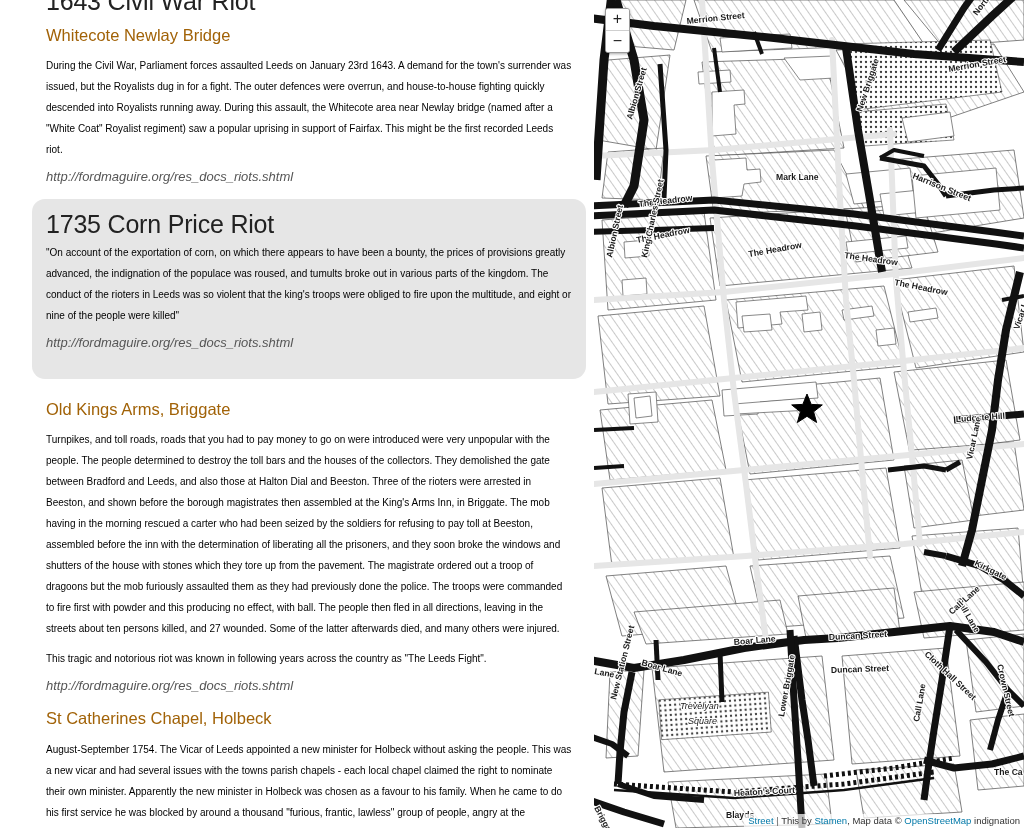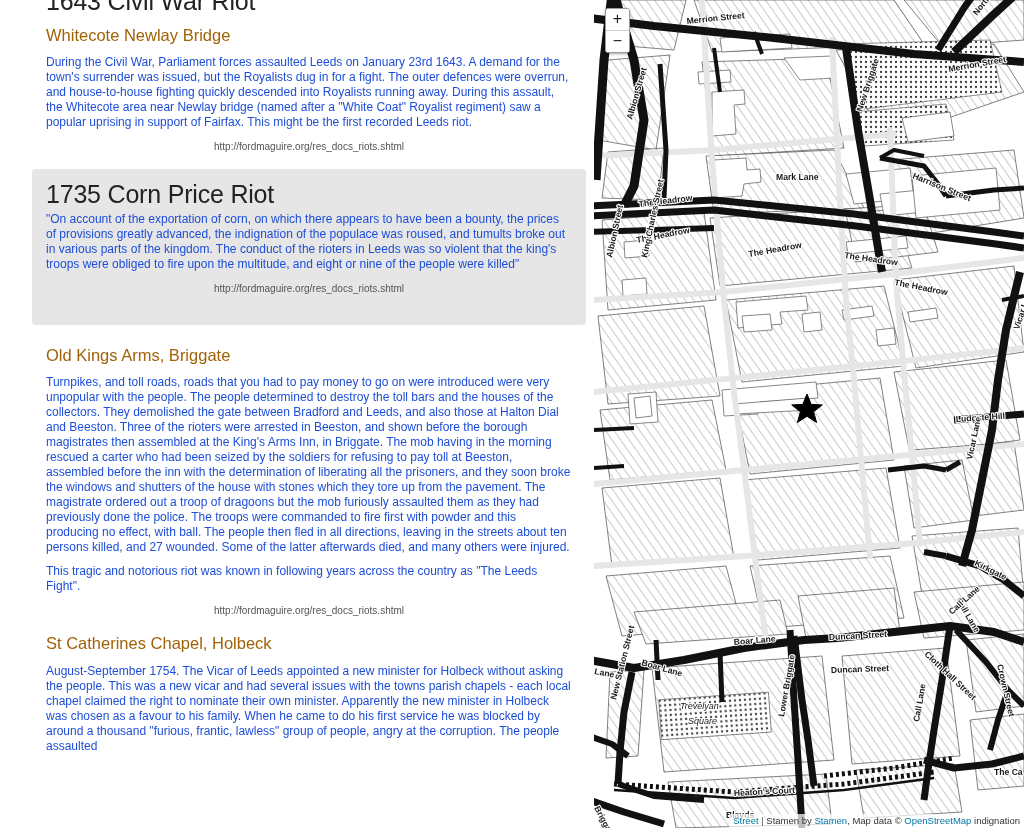--- a/index.html
+++ b/index.html
@@ -37,53 +37,53 @@
     width: 594px;
     padding: 0 34px 0 34px;
     box-sizing: border-box;
   }
   .riot-entry {
     padding: 0;
     margin: 0 0 6px 0;
   }
   .riot-entry.highlighted {
     background: #e6e6e6;
-    border-radius: 4px;
+    border-radius: 13px;
     padding: 10px 14px 14px 14px;
     margin: 12px -14px 20px -14px;
   }
   .riot-title {
     font-size: 25px;
     font-weight: 400;
     color: #222222;
     margin: 0 0 2px 0;
     line-height: 1.22;
     letter-spacing: -0.2px;
   }
   .riot-location {
     font-size: 16.5px;
     font-weight: 400;
     color: #a16207;
     margin: 8px 0 10px 0;
     line-height: 1.25;
   }
   .riot-body {
-    font-size: 12px;
-    color: #1d4ed8;
-    line-height: 15px;
+    font-size: 10px;
+    color: #000000;
+    line-height: 21px;
     margin: 0 0 9px 0;
     text-align: left;
   }
   .riot-source {
-    font-size: 10px;
+    font-size: 13px;
+    font-style: italic;
     color: #555555;
     line-height: 16px;
     margin: 0 0 14px 0;
     word-break: break-all;
-    text-align: center;
   }
 
   
   #map-pane {
     position: absolute;
     left: 594px;
     top: 0;
     width: 430px;
     height: 828px;
     overflow: hidden;
@@ -430,16 +430,16 @@
         <polygon points="17,2 21.2,12.4 32.3,12.9 23.6,19.8 26.6,30.5 17,24.3 7.4,30.5 10.4,19.8 1.7,12.9 12.8,12.4" fill="#000000" stroke="#000000" stroke-width="1"></polygon>
       </svg>
     </div>
 
     <div id="zoom-control">
       <span class="zoom-btn" id="zoom-in">+</span>
       <span class="zoom-btn" id="zoom-out">−</span>
     </div>
 
     <div id="map-attribution">
-      <a href="#">Street</a><span class="sep"> | </span><span>Stamen by </span><a href="#">Stamen</a><span>, Map data © </span><a href="#">OpenStreetMap</a><span> indignation</span>
+      <a href="#">Street</a><span class="sep"> | </span><span>This by </span><a href="#">Stamen</a><span>, Map data © </span><a href="#">OpenStreetMap</a><span> indignation</span>
     </div>
   </div>
 </div>
 
 </body></html>

